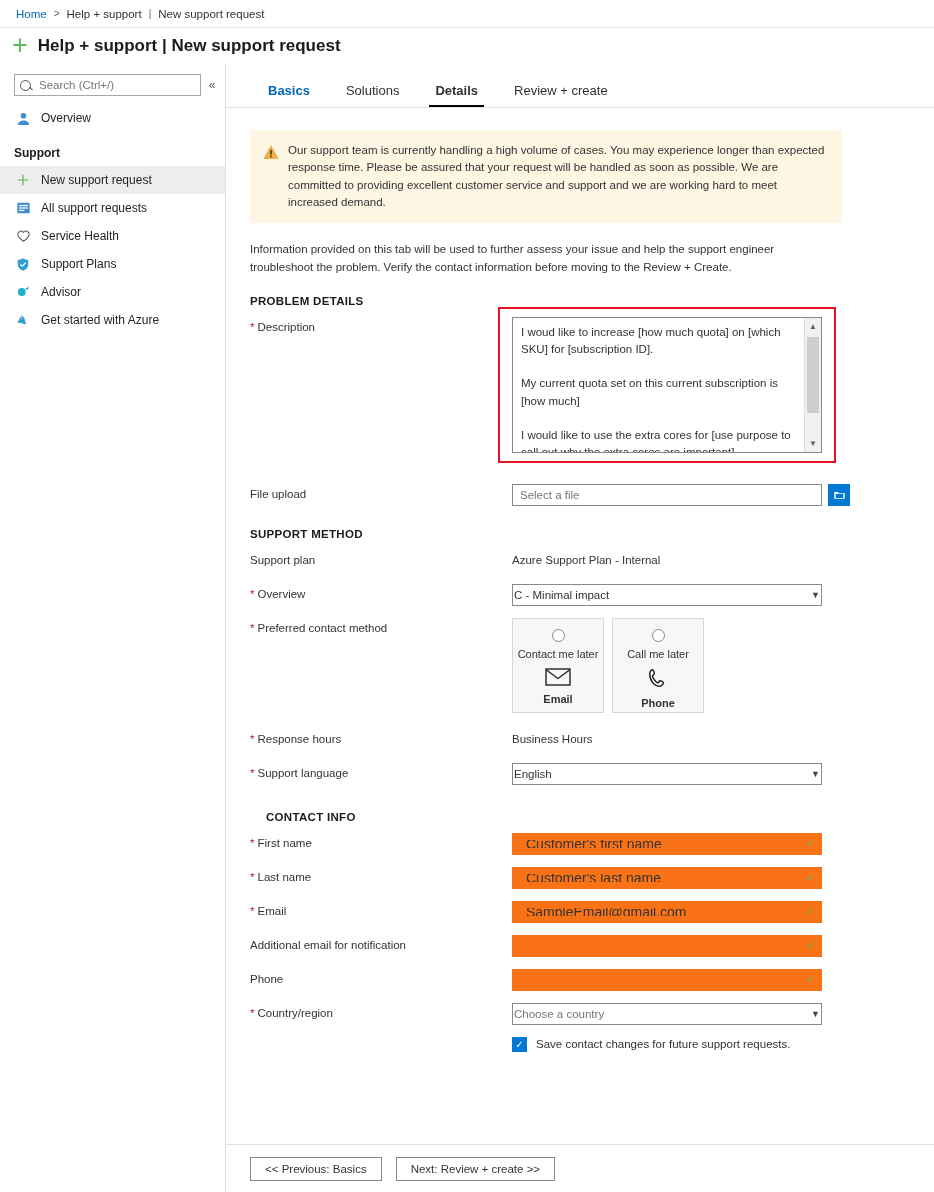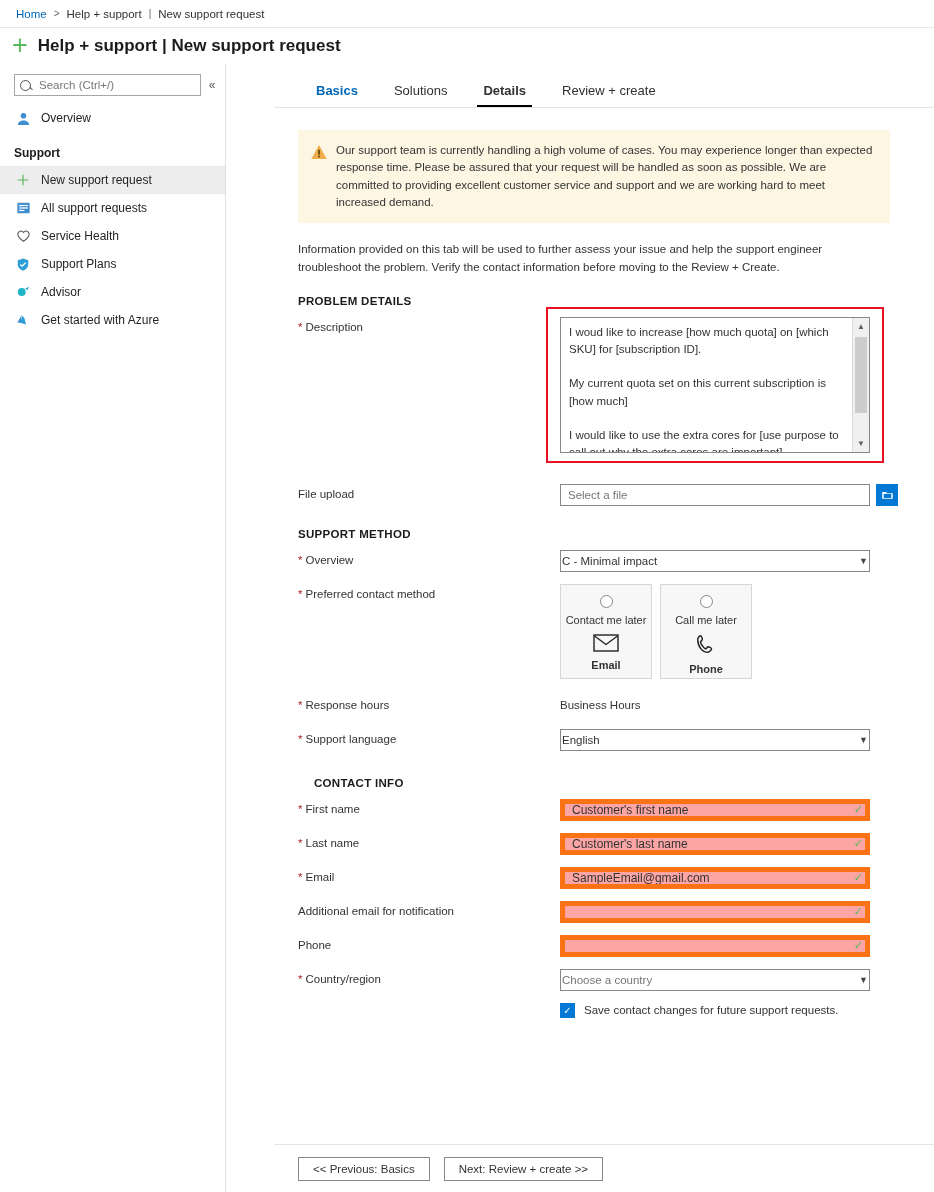--- a/index.html
+++ b/index.html
@@ -42,21 +42,21 @@
     margin-right: 10px;
     margin-top: -2px;
   }
   .page-title {
     font-size: 17px;
     font-weight: bold;
     color: #1b1b1b;
   }
 
   
-  .shell { display: flex; height: calc(1192px - 28px - 36px); gap: 48px; }
+  .shell { display: flex; height: calc(1192px - 28px - 36px); }
 
   
   .leftnav {
     width: 226px;
     border-right: 1px solid #e0e0e0;
     background: #fff;
     padding-top: 10px;
     flex: none;
   }
   .search-row {
@@ -317,23 +317,23 @@
   .card-sub { font-size: 11px; color: #333; font-weight: bold; }
 
   
   .valid-field {
     position: relative;
     width: 310px;
   }
   .valid-input {
     width: 310px;
     height: 22px;
-    border: 5px solid #f97316;
-    background: #fca5a5;
-    font-size: 12px;
+    border: 7px solid #f97316;
+    background: #f97316;
+    font-size: 14px;
     padding: 0 24px 0 7px;
     color: #333;
     outline: none;
     font-family: "Liberation Sans", sans-serif;
   }
   .valid-input::placeholder { color: #767676; }
   .tick {
     position: absolute;
     right: 7px; top: 4px;
     color: #5cb85c;
@@ -533,20 +533,24 @@
             <svg width="13" height="12" viewBox="0 0 16 16">
                 <path d="M1 4h5l1.4 1.6H15V13H1z" fill="#fff"></path>
                 <path d="M3 6.5h10V12H3z" fill="#0078d4"></path>
               </svg>
           </div>
         </div>
       </div>
 
       <div class="section-head" style="margin-top:22px;">SUPPORT METHOD</div>
 
+      <div class="field-row">
+        <div class="field-label">Support plan</div>
+        <div class="static-val">Azure Support Plan - Internal</div>
+      </div>
 
       <div class="field-row">
         <div class="field-label">
           <span class="req">*</span><span>Overview</span>
         </div>
         <div class="select-line">
           <span>C - Minimal impact</span>
           <span class="chev">▼</span>
         </div>
       </div>

